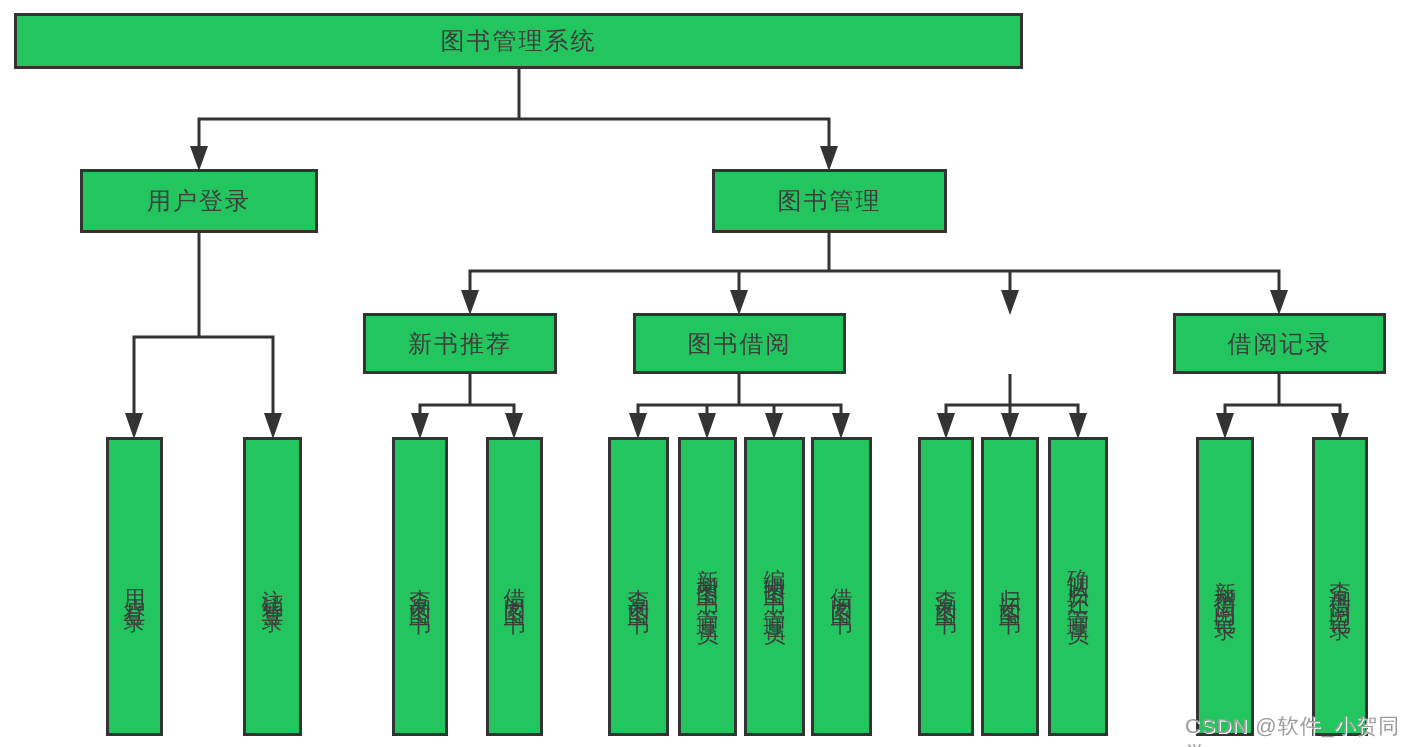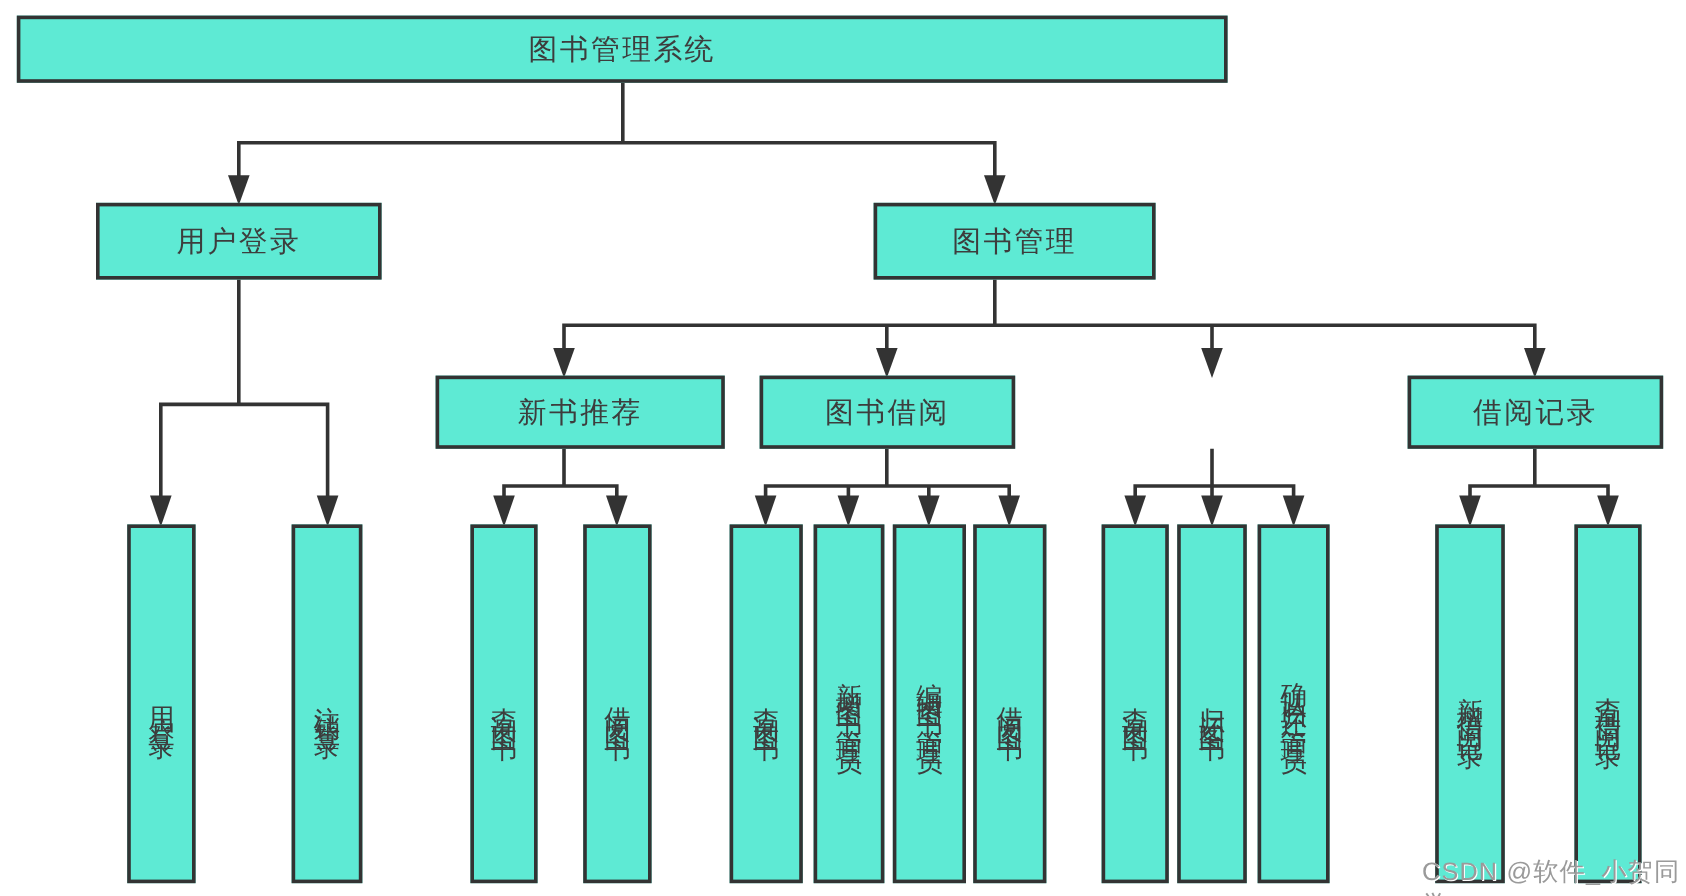--- a/index.html
+++ b/index.html
@@ -4,21 +4,21 @@
 <style>
   * { margin:0; padding:0; box-sizing:border-box; }
   html,body { background:#ffffff; }
   body { font-family:"Liberation Sans","DejaVu Sans",sans-serif; }
   .canvas {
     position:relative; width:1405px; height:747px;
     background:#ffffff; overflow:hidden;
   }
   .wires { position:absolute; left:0; top:0; width:1405px; height:747px; }
   .node, .leaf {
-    position:absolute; background:#5eead4;
+    position:absolute; background:#22c55e;
     border:3px solid #333333; color:#3d3d3d;
     display:flex; align-items:center; justify-content:center;
     white-space:nowrap;
   }
   .node { font-size:24px; letter-spacing:2px; }
   .leaf {
     top:437px; height:299px;
     writing-mode:vertical-rl; text-orientation:mixed;
     font-size:22px; letter-spacing:8px; line-height:1;
   }
@@ -62,23 +62,23 @@
       <polygon points="1001,413 1019,413 1010,439"></polygon>
       <polygon points="1069,413 1087,413 1078,439"></polygon>
       <polygon points="1216,413 1234,413 1225,439"></polygon>
       <polygon points="1331,413 1349,413 1340,439"></polygon>
     </g>
   </svg>
 
   <div class="node" style="left:14px;top:13px;width:1009px;height:56px">图书管理系统</div>
 
   <div class="node" style="left:80px;top:169px;width:238px;height:64px">用户登录</div>
-  <div class="node" style="left:728px;top:169px;width:235px;height:64px">图书管理</div>
+  <div class="node" style="left:712px;top:169px;width:235px;height:64px">图书管理</div>
 
-  <div class="node" style="left:363px;top:313px;width:241px;height:61px">新书推荐</div>
+  <div class="node" style="left:363px;top:313px;width:194px;height:61px">新书推荐</div>
   <div class="node" style="left:633px;top:313px;width:213px;height:61px">图书借阅</div>
   <div class="node" style="left:1173px;top:313px;width:213px;height:61px">借阅记录</div>
 
   <div class="leaf" style="left:106px;width:57px">用户登录</div>
   <div class="leaf" style="left:243px;width:59px">注销登录</div>
 
   <div class="leaf" style="left:392px;width:56px">查询图书</div>
   <div class="leaf" style="left:486px;width:57px">借阅图书</div>
 
   <div class="leaf" style="left:608px;width:61px">查询图书</div>

